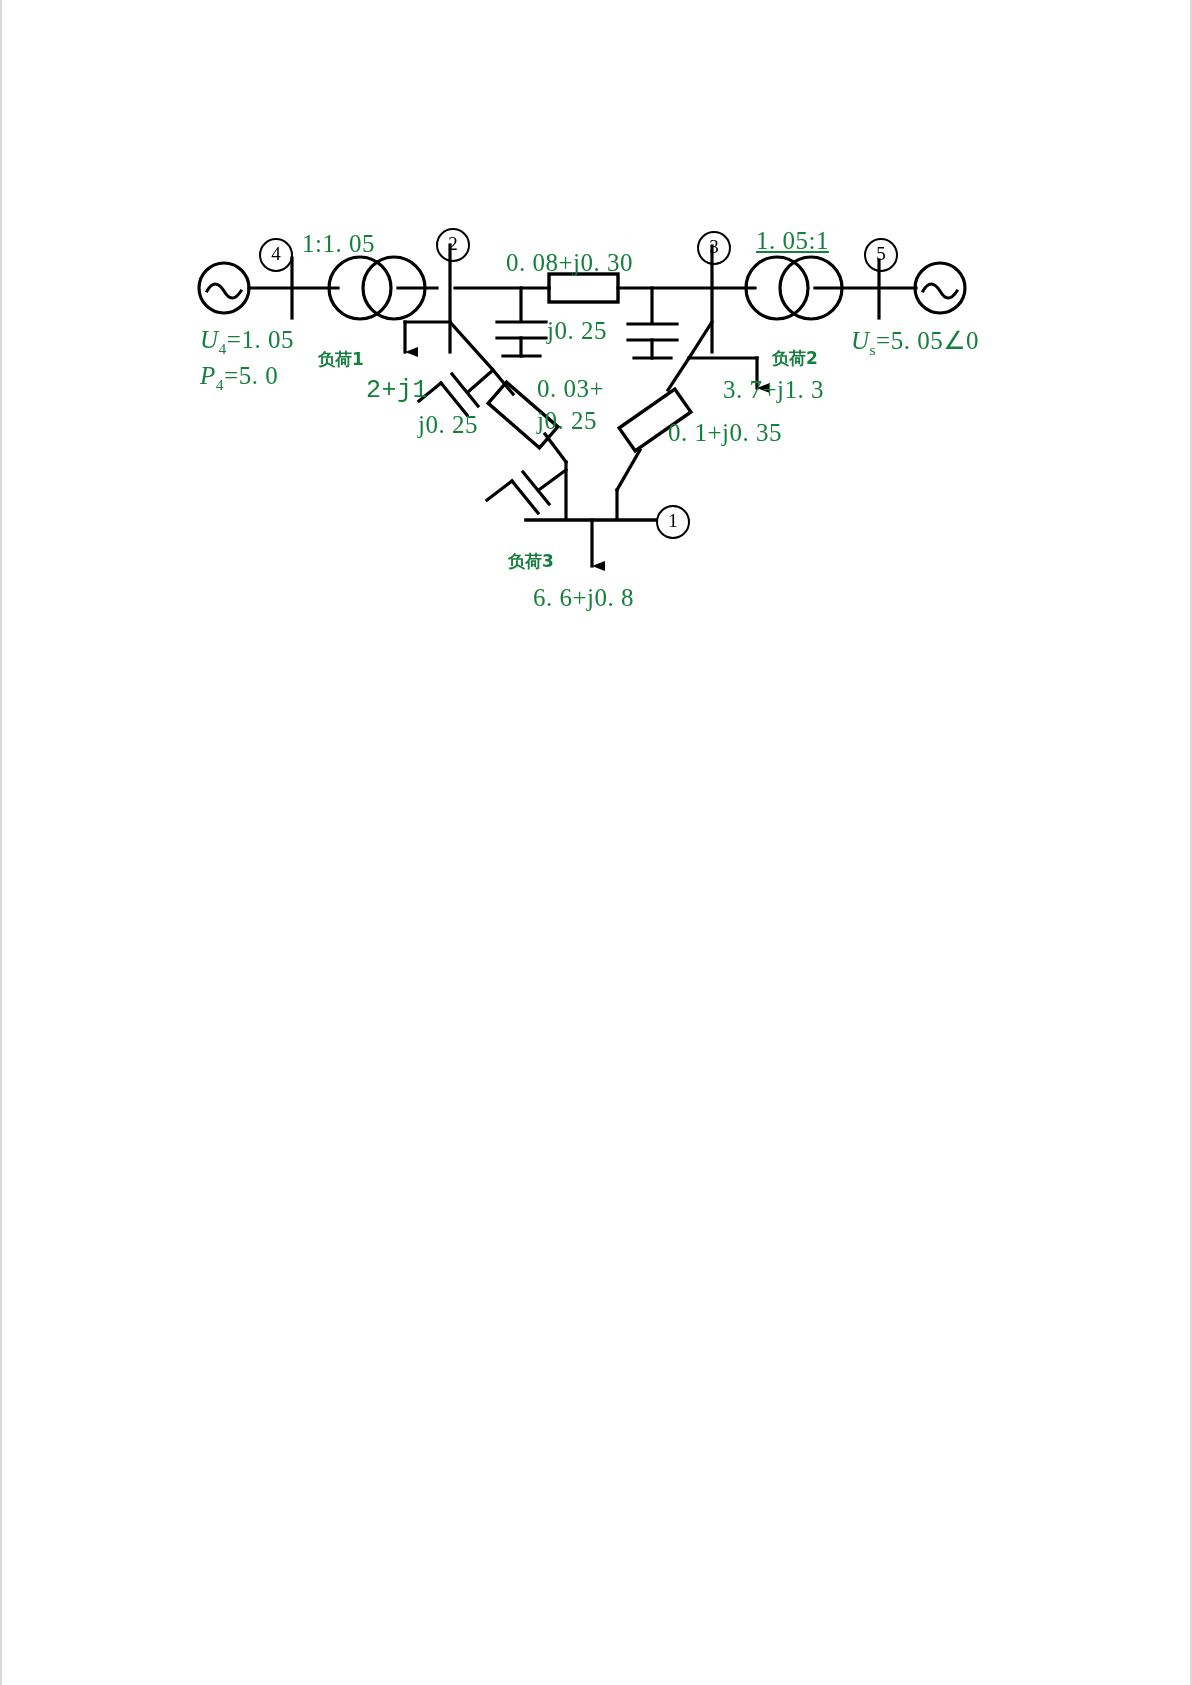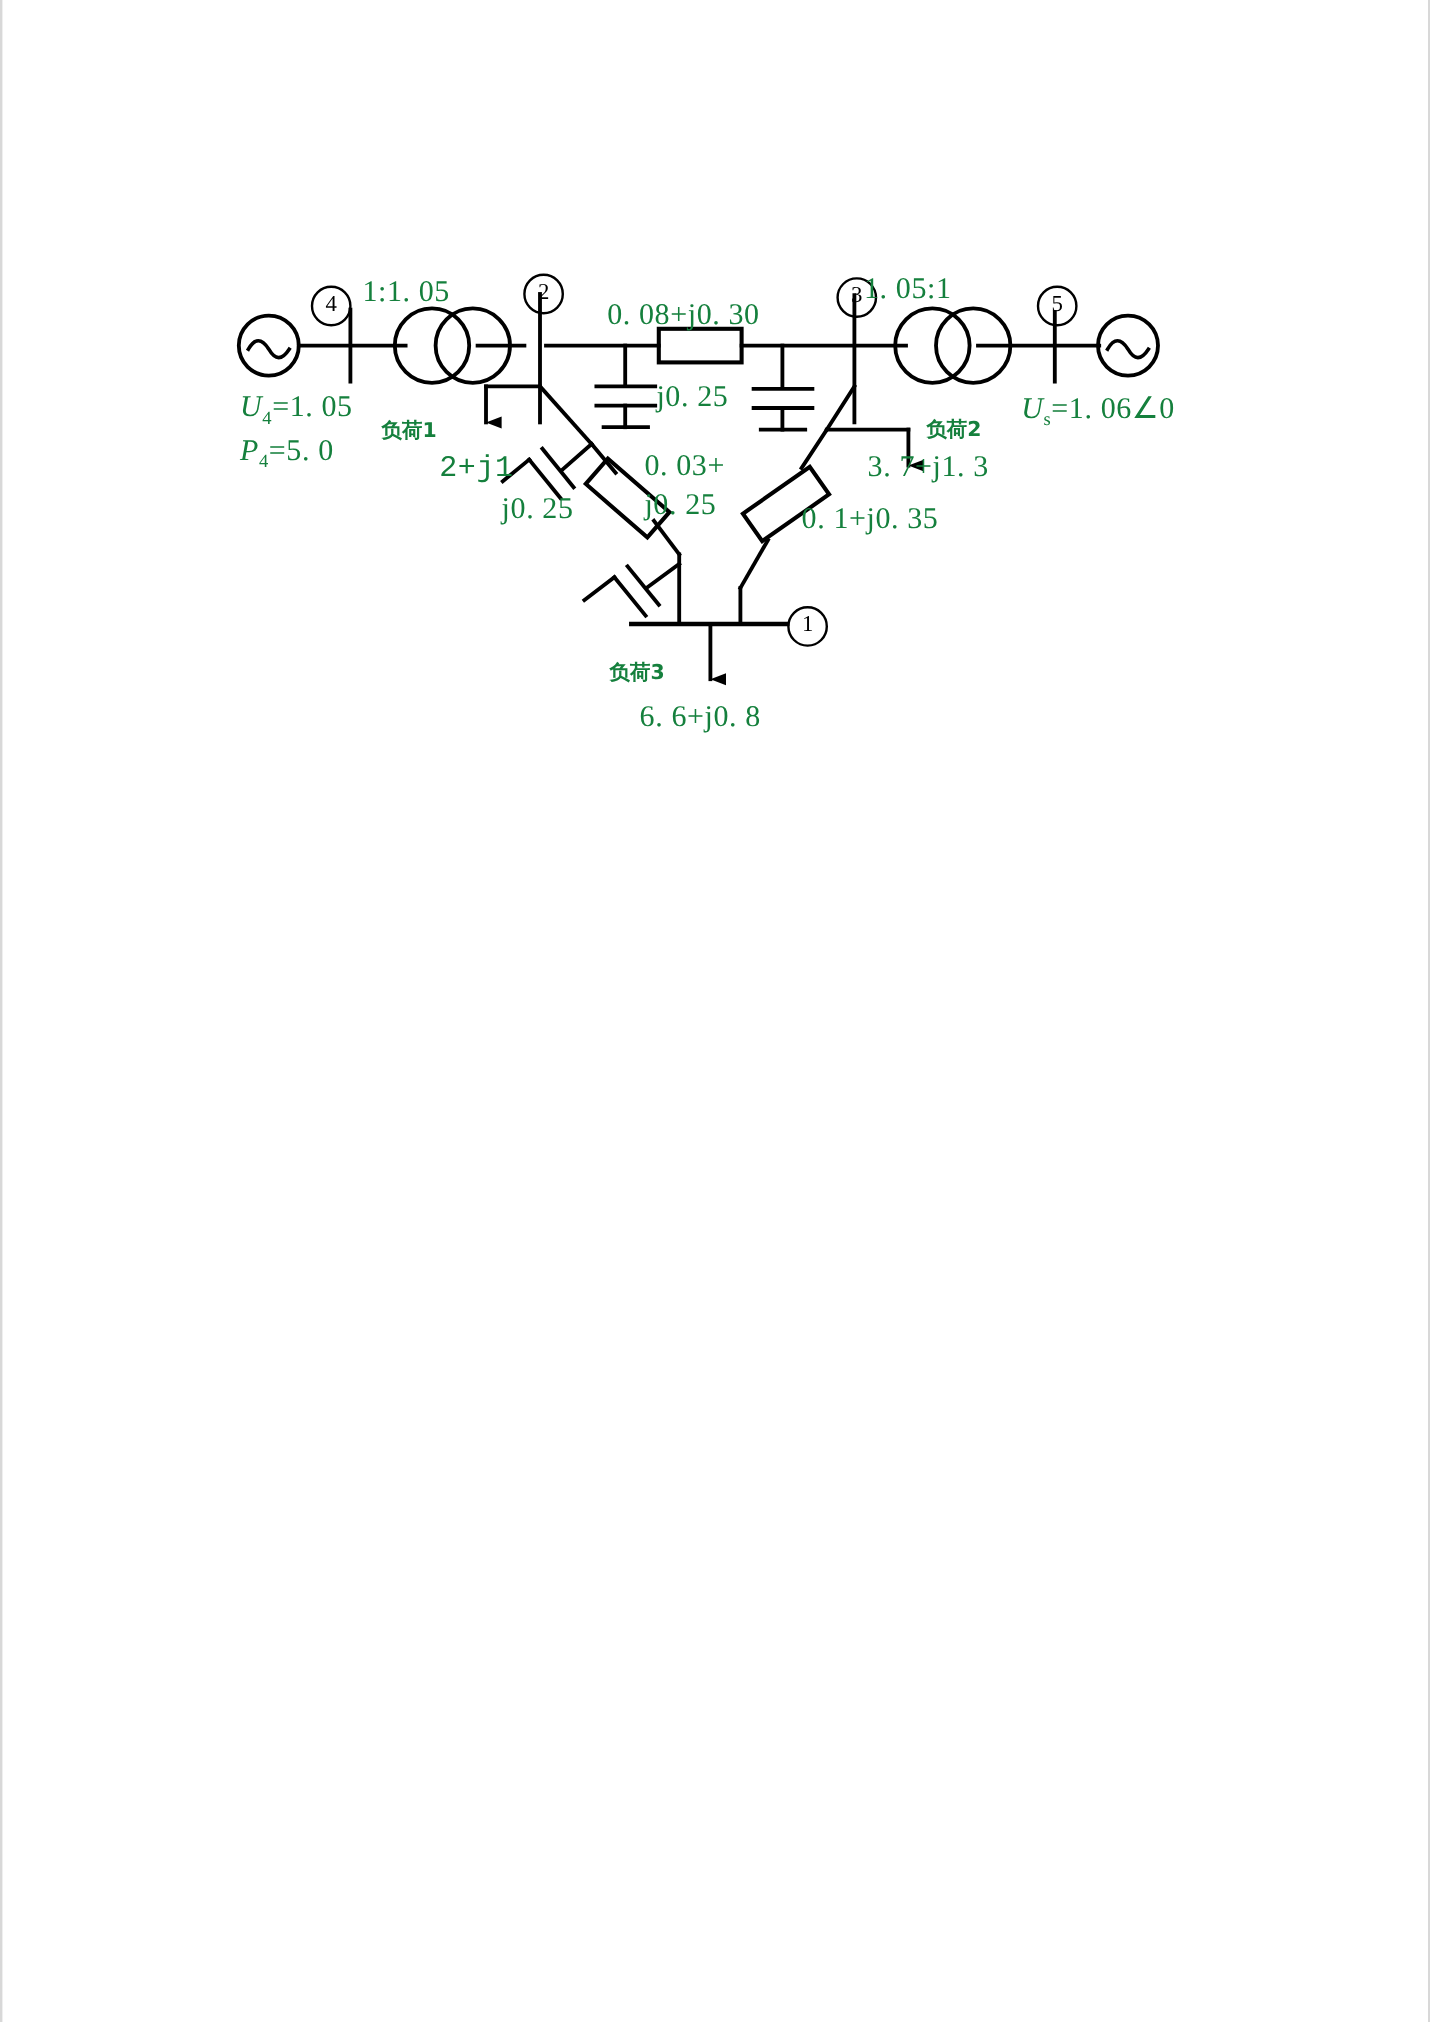--- a/index.html
+++ b/index.html
@@ -193,41 +193,41 @@
     </g>
   </svg>
 
   <div class="busnum" style="left:259px; top:238px;">4</div>
   <div class="busnum" style="left:436px; top:228px;">2</div>
   <div class="busnum" style="left:697px; top:231px;">3</div>
   <div class="busnum" style="left:864px; top:238px;">5</div>
   <div class="busnum" style="left:656px; top:505px;">1</div>
 
   <div class="lbl num" style="left:302px; top:231px;">1:1. 05</div>
-  <div class="lbl num" style="left:720px; top:228px;">1. 05:1</div>
+  <div class="lbl num" style="left:756px; top:228px;text-decoration:underline;">1. 05:1</div>
 
   <div class="lbl num" style="left:506px; top:250px;">0. 08+j0. 30</div>
 
   <div class="lbl num" style="left:537px; top:376px;">0. 03+</div>
   <div class="lbl num" style="left:537px; top:408px;">j0. 25</div>
 
   <div class="lbl num" style="left:668px; top:420px;">0. 1+j0. 35</div>
 
   <div class="lbl num" style="left:547px; top:318px;">j0. 25</div>
   <div class="lbl num" style="left:418px; top:412px;">j0. 25</div>
 
   <div class="lbl num" style="left:200px; top:327px;">
     <span class="ital">U</span><span class="sub">4</span><span>=1. 05</span>
   </div>
   <div class="lbl num" style="left:200px; top:363px;text-align:right;">
     <span class="ital">P</span><span class="sub">4</span><span>=5. 0</span>
   </div>
 
   <div class="lbl num" style="left:851px; top:328px;">
-    <span class="ital">U</span><span class="sub">s</span><span>=1. 06∠0</span>
+    <span class="ital">U</span><span class="sub">s</span><span>=5. 05∠0</span>
   </div>
 
   <div class="lbl cjk" style="left:318px; top:351px;">负荷1</div>
   <div class="lbl num" style="left:366px; top:378px;font-family:Liberation Mono, monospace;">2+j1</div>
 
   <div class="lbl cjk" style="left:772px; top:350px;">负荷2</div>
   <div class="lbl num" style="left:723px; top:377px;">3. 7+j1. 3</div>
 
   <div class="lbl cjk" style="left:508px; top:553px;">负荷3</div>
   <div class="lbl num" style="left:533px; top:585px;">6. 6+j0. 8</div>

